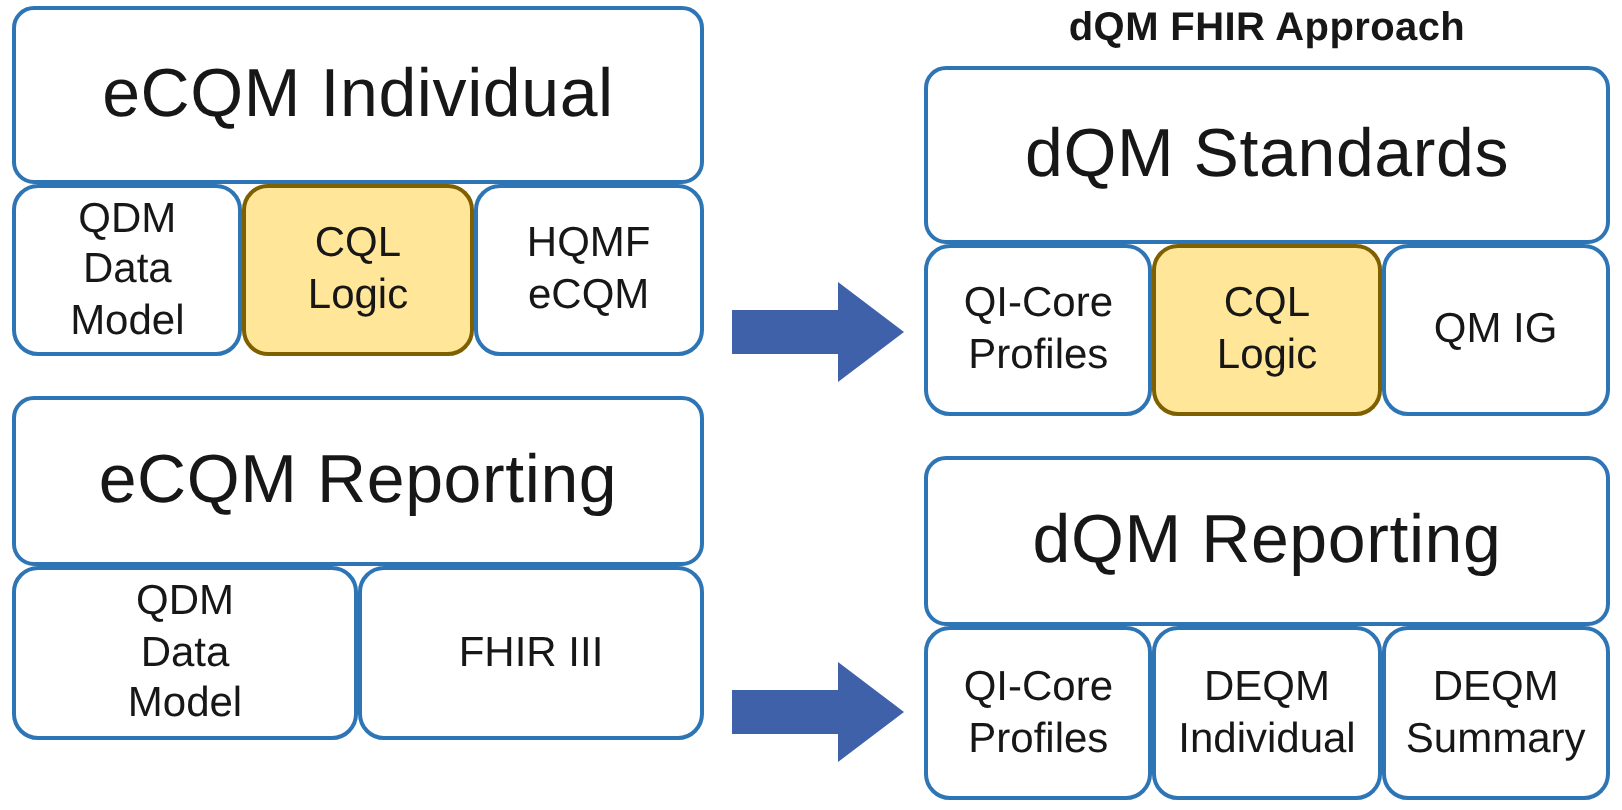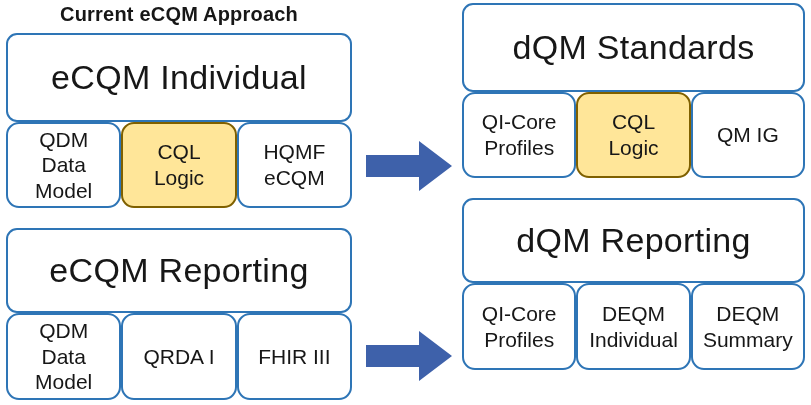--- a/index.html
+++ b/index.html
@@ -76,21 +76,20 @@
   .arrow.top    { top: 138px; }
   .arrow.bottom { top: 328px; }
   .arrow svg { display: block; width: 100%; height: 100%; }
 </style>
 </head>
 <body>
 
 <div class="canvas">
 
   <div class="column left">
-    <div class="col-title">Current eCQM Approach</div>
     <div class="col-title-spacer"></div>
 
     <div class="big-box">eCQM Individual</div>
     <div class="sub-row">
       <div class="sub-box">QDM
 Data
 Model</div>
       <div class="sub-box highlight">CQL
 Logic</div>
       <div class="sub-box">HQMF
@@ -98,38 +97,38 @@
     </div>
 
     <div class="section-gap"></div>
 
     <div class="bottom">
       <div class="big-box">eCQM Reporting</div>
       <div class="sub-row">
         <div class="sub-box">QDM
 Data
 Model</div>
-        <div class="sub-box">QRDA I</div>
         <div class="sub-box">FHIR III</div>
       </div>
     </div>
   </div>
 
   <div class="arrow top">
     <svg viewBox="0 0 88 56" aria-hidden="true">
       <polygon points="0,17 53,17 53,3 86,28 53,53 53,39 0,39" fill="currentColor"></polygon>
     </svg>
   </div>
   <div class="arrow bottom">
     <svg viewBox="0 0 88 56" aria-hidden="true">
       <polygon points="0,17 53,17 53,3 86,28 53,53 53,39 0,39" fill="currentColor"></polygon>
     </svg>
   </div>
 
   <div class="column right">
+    <div class="col-title">dQM FHIR Approach</div>
     <div class="col-title-spacer"></div>
 
     <div class="big-box">dQM Standards</div>
     <div class="sub-row">
       <div class="sub-box">QI-Core
 Profiles</div>
       <div class="sub-box highlight">CQL
 Logic</div>
       <div class="sub-box">QM IG</div>
     </div>

